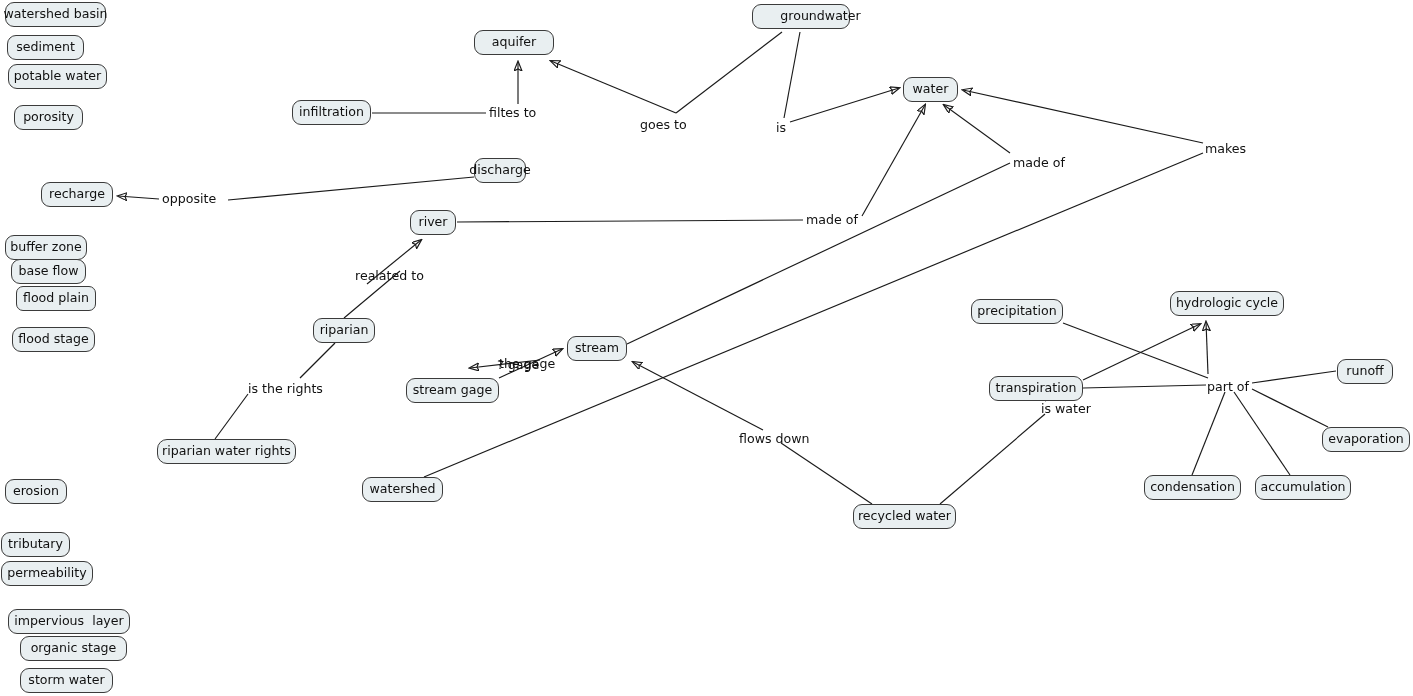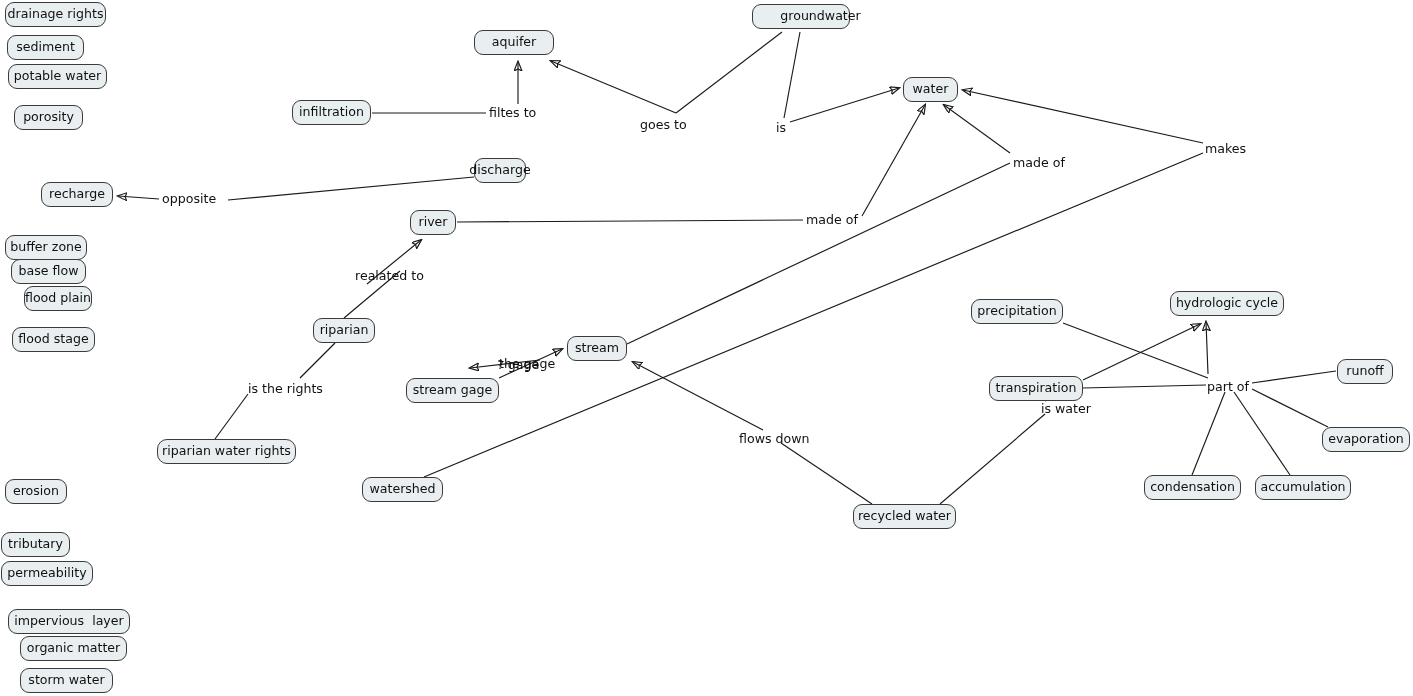--- a/index.html
+++ b/index.html
@@ -89,53 +89,53 @@
     <line x1="1208" y1="374" x2="1206" y2="322" marker-end="url(#ah)"></line>
     <line x1="1083" y1="380" x2="1200" y2="324" marker-end="url(#ah)"></line>
 
     <line x1="1252" y1="383" x2="1336" y2="371"></line>
     <line x1="1252" y1="389" x2="1328" y2="427"></line>
     <line x1="1225" y1="392" x2="1192" y2="475"></line>
     <line x1="1234" y1="392" x2="1290" y2="475"></line>
   </svg>
 
   <div id="nodes-layer">
-      <div class="node" style="left: 5px; top: 2px; width: 101px;">drainage rights</div>
+      <div class="node" style="left: 5px; top: 2px; width: 101px;">watershed basin</div>
       <div class="node" style="left: 7px; top: 35px; width: 77px;">sediment</div>
       <div class="node" style="left: 8px; top: 64px; width: 99px;">potable water</div>
       <div class="node" style="left: 14px; top: 105px; width: 69px;">porosity</div>
       <div class="node" style="left: 474px; top: 30px; width: 80px;">aquifer</div>
       <div class="node" style="left: 752px; top: 4px; width: 98px; padding-left: 48px;">groundwater</div>
       <div class="node" style="left: 903px; top: 77px; width: 55px;">water</div>
       <div class="node" style="left: 292px; top: 100px; width: 79px;">infiltration</div>
       <div class="node" style="left: 474px; top: 158px; width: 52px;">discharge</div>
       <div class="node" style="left: 41px; top: 182px; width: 72px;">recharge</div>
       <div class="node" style="left: 410px; top: 210px; width: 46px;">river</div>
       <div class="node" style="left: 5px; top: 235px; width: 82px;">buffer zone</div>
       <div class="node" style="left: 11px; top: 259px; width: 75px;">base flow</div>
-      <div class="node" style="left: 24px; top: 286px; width: 68px;">flood plain</div>
+      <div class="node" style="left: 16px; top: 286px; width: 80px; border-radius: 7px;">flood plain</div>
       <div class="node" style="left: 12px; top: 327px; width: 83px;">flood stage</div>
       <div class="node" style="left: 313px; top: 318px; width: 62px;">riparian</div>
       <div class="node" style="left: 567px; top: 336px; width: 60px;">stream</div>
       <div class="node" style="left: 406px; top: 378px; width: 93px;">stream gage</div>
       <div class="node" style="left: 971px; top: 299px; width: 92px;">precipitation</div>
       <div class="node" style="left: 1170px; top: 291px; width: 114px;">hydrologic cycle</div>
       <div class="node" style="left: 989px; top: 376px; width: 94px;">transpiration</div>
       <div class="node" style="left: 1337px; top: 359px; width: 56px;">runoff</div>
       <div class="node" style="left: 1322px; top: 427px; width: 88px;">evaporation</div>
       <div class="node" style="left: 1144px; top: 475px; width: 97px;">condensation</div>
       <div class="node" style="left: 1255px; top: 475px; width: 96px;">accumulation</div>
       <div class="node" style="left: 157px; top: 439px; width: 139px; border-radius: 10px;">riparian water rights</div>
       <div class="node" style="left: 362px; top: 477px; width: 81px;">watershed</div>
       <div class="node" style="left: 853px; top: 504px; width: 103px;">recycled water</div>
       <div class="node" style="left: 5px; top: 479px; width: 62px;">erosion</div>
       <div class="node" style="left: 1px; top: 532px; width: 69px;">tributary</div>
       <div class="node" style="left: 1px; top: 561px; width: 92px;">permeability</div>
       <div class="node" style="left: 8px; top: 609px; width: 122px;">impervious  layer</div>
-      <div class="node" style="left: 20px; top: 636px; width: 107px;">organic matter</div>
+      <div class="node" style="left: 20px; top: 636px; width: 107px;">organic stage</div>
       <div class="node" style="left: 20px; top: 668px; width: 93px;">storm water</div>
     </div>
   <div id="labels-layer">
       <div class="edge-label" style="left: 489px; top: 107px;">filtes to</div>
       <div class="edge-label" style="left: 640px; top: 119px;">goes to</div>
       <div class="edge-label" style="left: 776px; top: 122px;">is</div>
       <div class="edge-label" style="left: 1013px; top: 157px;">made of</div>
       <div class="edge-label" style="left: 1205px; top: 143px;">makes</div>
       <div class="edge-label" style="left: 162px; top: 193px;">opposite</div>
       <div class="edge-label" style="left: 806px; top: 214px;">made of</div>

